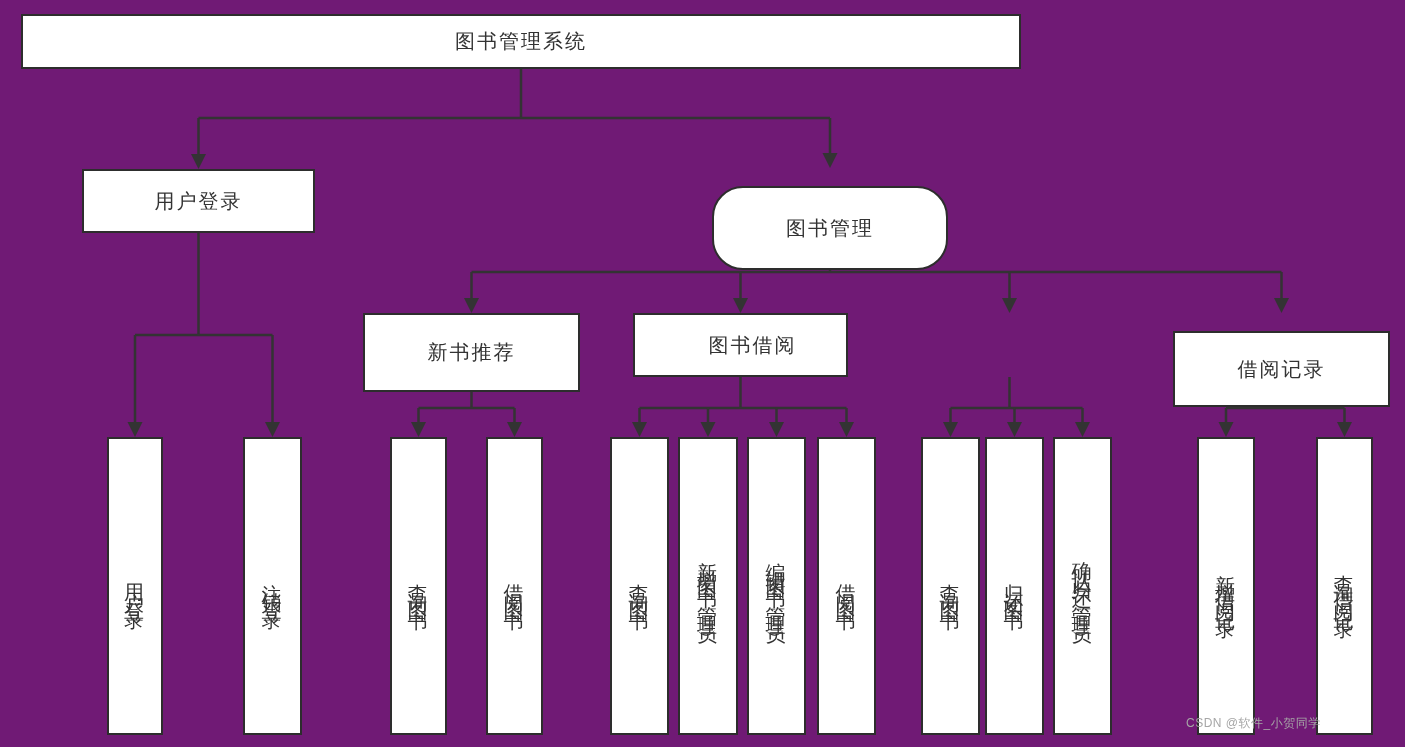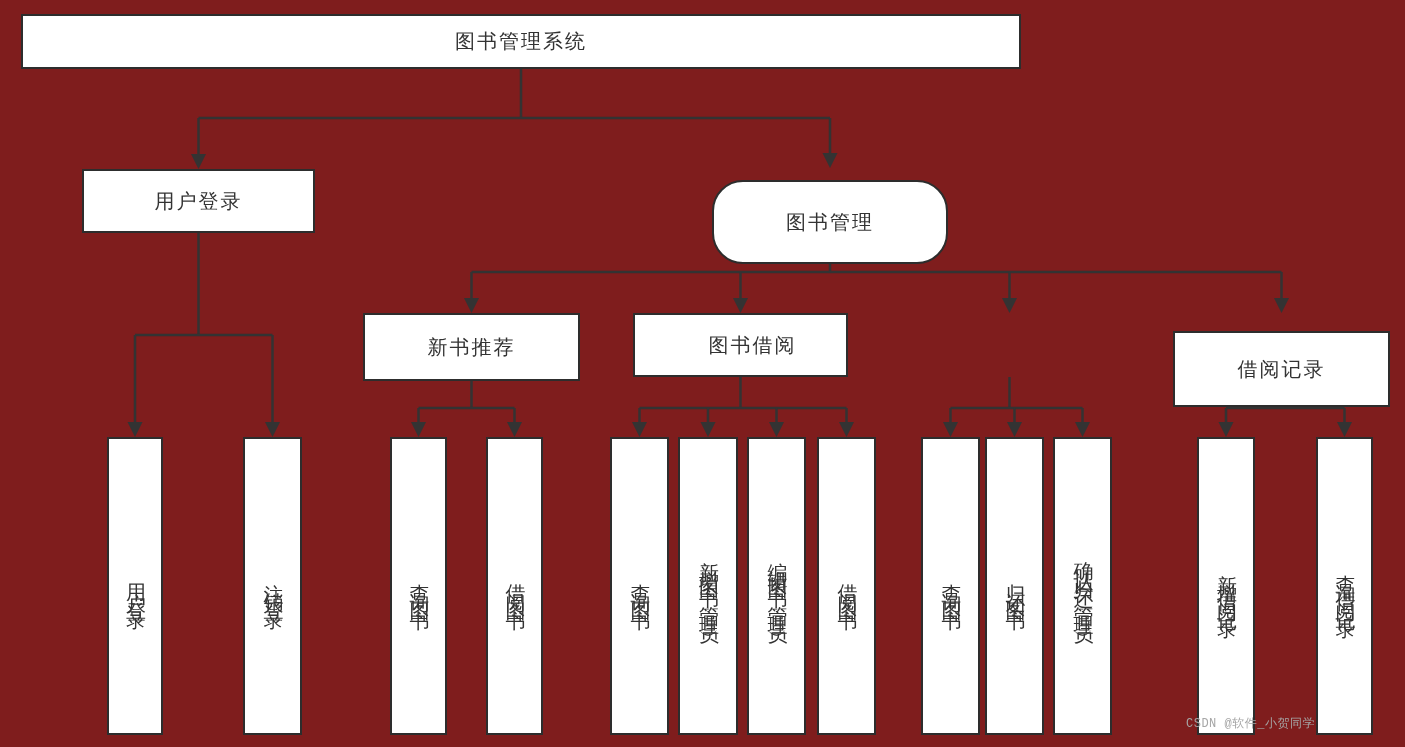--- a/index.html
+++ b/index.html
@@ -50,21 +50,21 @@
     top: 715px;
     z-index: 6;
     color: #a6a6a6;
     font-size: 12px;
     letter-spacing: 0.5px;
   }
 </style>
 </head>
 <body>
 
-<div id="canvas" style="background: #7f1d1d; font-family: Liberation Mono, monospace;">
+<div id="canvas" style="background: #701a75;">
 
   <svg id="connectors" width="1405" height="747" viewBox="0 0 1405 747">
       <line x1="521" y1="69" x2="521" y2="118" stroke="#333333" stroke-width="2.5"></line>
       <line x1="198.5" y1="233" x2="198.5" y2="335" stroke="#333333" stroke-width="2.5"></line>
       <line x1="830" y1="233" x2="830" y2="272" stroke="#333333" stroke-width="2.5"></line>
       <line x1="471.5" y1="377" x2="471.5" y2="408" stroke="#333333" stroke-width="2.5"></line>
       <line x1="740.5" y1="377" x2="740.5" y2="408" stroke="#333333" stroke-width="2.5"></line>
       <line x1="1009.5" y1="377" x2="1009.5" y2="408" stroke="#333333" stroke-width="2.5"></line>
       <line x1="1281.5" y1="377" x2="1281.5" y2="408" stroke="#333333" stroke-width="2.5"></line>
       <line x1="198.5" y1="118" x2="830" y2="118" stroke="#333333" stroke-width="2.5"></line>
@@ -110,23 +110,23 @@
       <polygon points="1075,422 1090,422 1082.5,437" fill="#333333"></polygon>
       <line x1="1226" y1="408" x2="1226" y2="423" stroke="#333333" stroke-width="2.5"></line>
       <polygon points="1218.5,422 1233.5,422 1226,437" fill="#333333"></polygon>
       <line x1="1344.5" y1="408" x2="1344.5" y2="423" stroke="#333333" stroke-width="2.5"></line>
       <polygon points="1337,422 1352,422 1344.5,437" fill="#333333"></polygon>
     </svg>
 
   <div class="node h" style="left: 21px; top: 14px; width: 1000px; height: 55px; border-color: rgb(45, 45, 45); color: rgb(51, 51, 51);">图书管理系统</div>
 
   <div class="node h" style="left: 82px; top: 169px; width: 233px; height: 64px; border-color: rgb(45, 45, 45); color: rgb(51, 51, 51);">用户登录</div>
-  <div class="node h" style="left: 712px; top: 180px; width: 236px; height: 84px; border-color: rgb(45, 45, 45); color: rgb(51, 51, 51); border-radius: 31px;">图书管理</div>
+  <div class="node h" style="left: 712px; top: 186px; width: 236px; height: 84px; border-color: rgb(45, 45, 45); color: rgb(51, 51, 51); border-radius: 31px;">图书管理</div>
 
-  <div class="node h" style="left: 363px; top: 313px; width: 217px; height: 68px; border-color: rgb(45, 45, 45); color: rgb(51, 51, 51);">新书推荐</div>
+  <div class="node h" style="left: 363px; top: 313px; width: 217px; height: 79px; border-color: rgb(45, 45, 45); color: rgb(51, 51, 51);">新书推荐</div>
   <div class="node h" style="left: 633px; top: 313px; width: 215px; height: 64px; border-color: rgb(45, 45, 45); color: rgb(51, 51, 51); padding-left: 24px;">图书借阅</div>
   <div class="node h" style="left: 1173px; top: 331px; width: 217px; height: 76px; border-color: rgb(45, 45, 45); color: rgb(51, 51, 51);">借阅记录</div>
 
   <div class="node v" style="left: 107px; top: 437px; width: 56px; height: 298px; border-color: rgb(45, 45, 45); color: rgb(51, 51, 51);">用户登录</div>
   <div class="node v" style="left: 243px; top: 437px; width: 59px; height: 298px; border-color: rgb(45, 45, 45); color: rgb(51, 51, 51);">注销登录</div>
 
   <div class="node v" style="left: 390px; top: 437px; width: 57px; height: 298px; border-color: rgb(45, 45, 45); color: rgb(51, 51, 51);">查询图书</div>
   <div class="node v" style="left: 486px; top: 437px; width: 57px; height: 298px; border-color: rgb(45, 45, 45); color: rgb(51, 51, 51);">借阅图书</div>
 
   <div class="node v" style="left: 610px; top: 437px; width: 59px; height: 298px; border-color: rgb(45, 45, 45); color: rgb(51, 51, 51);">查询图书</div>

